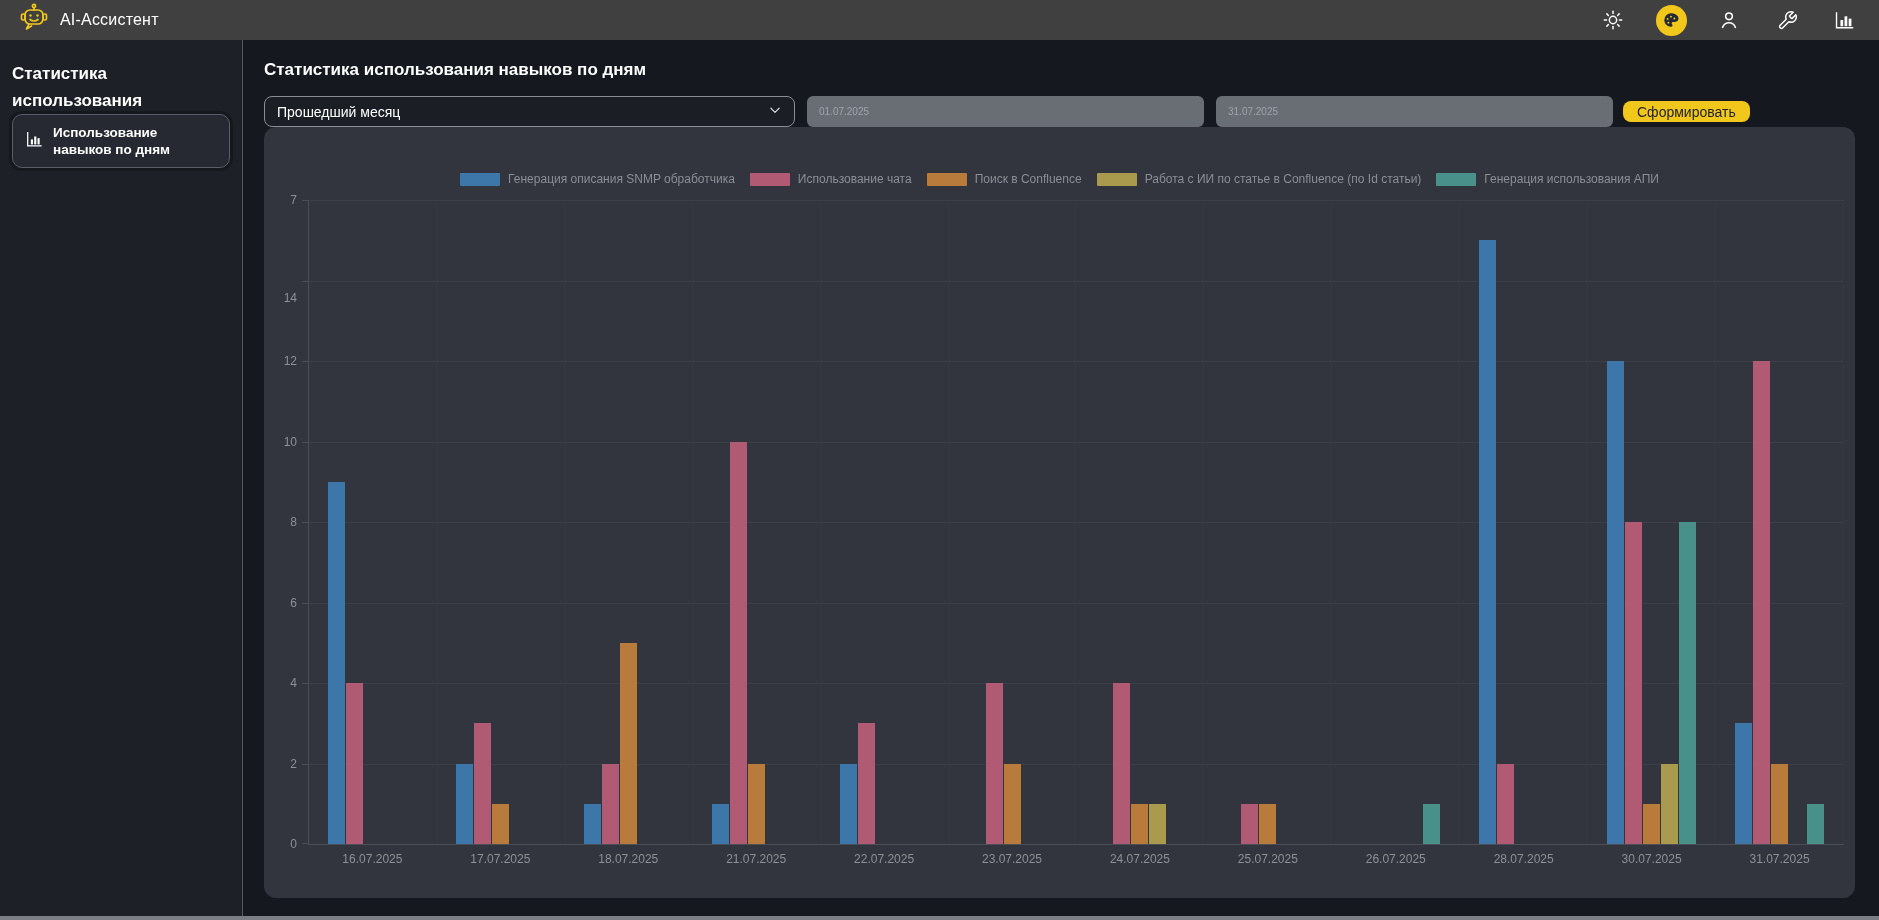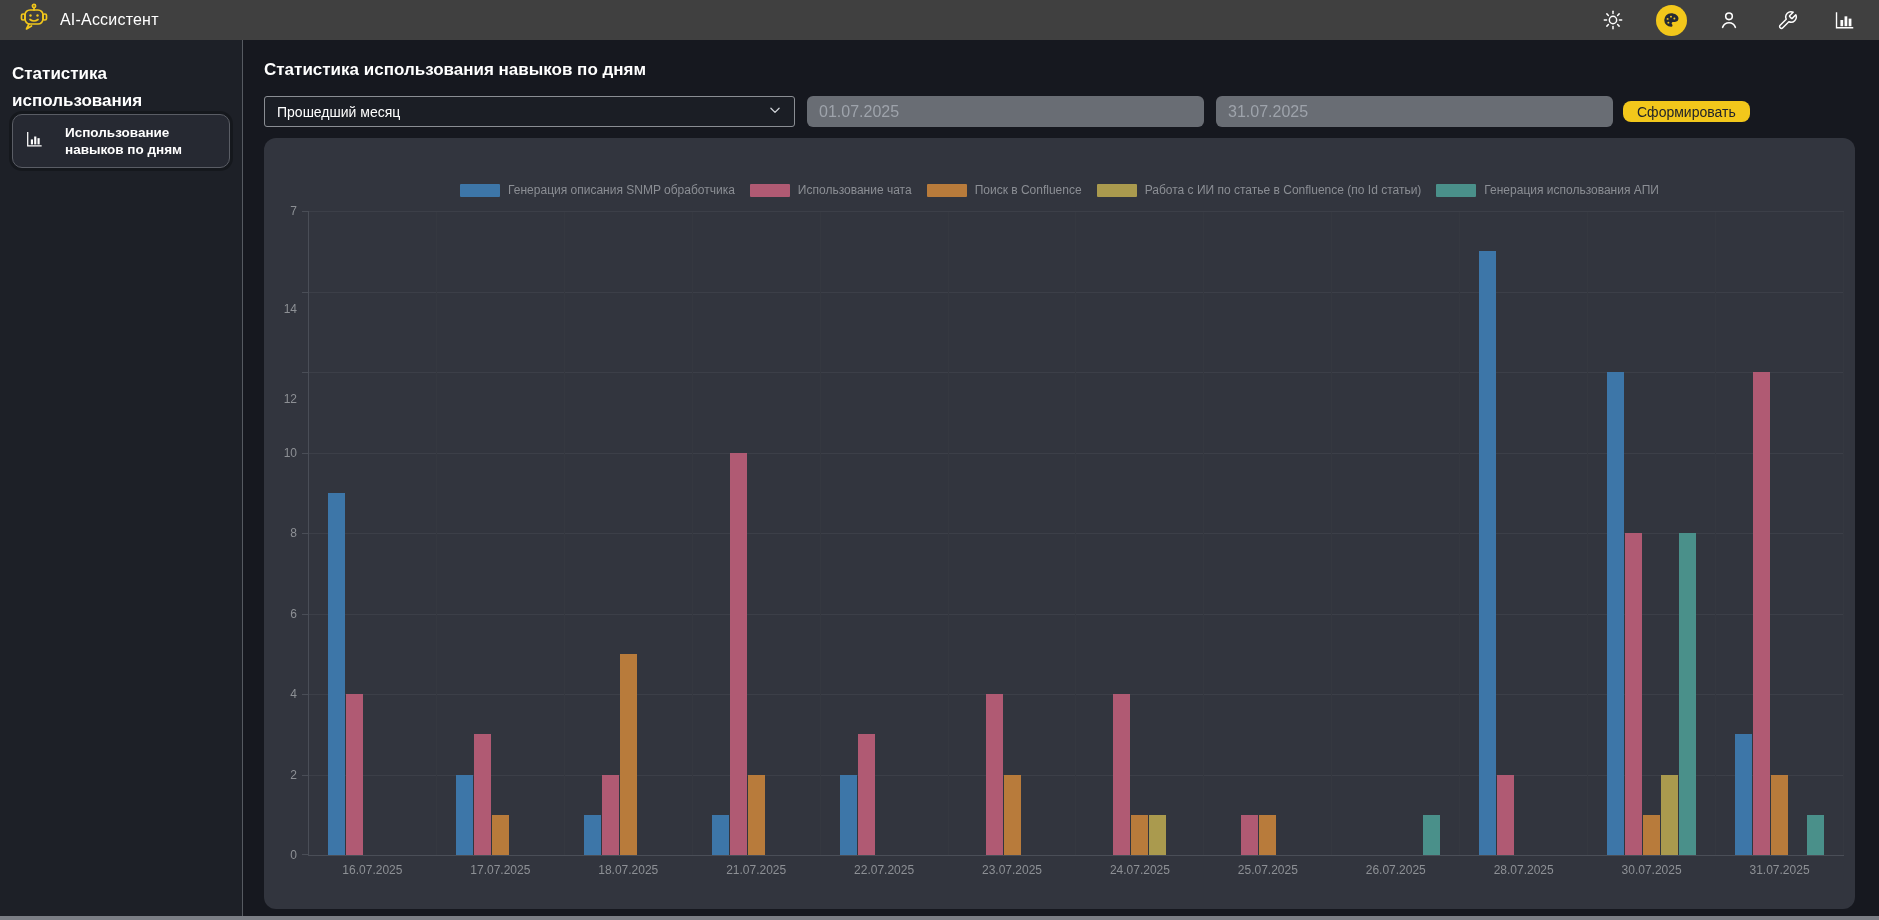--- a/index.html
+++ b/index.html
@@ -16,41 +16,41 @@
     justify-content:center; width:32px; height:32px; padding:0; }
   .hbtn svg { display:block; }
   .palette-circle { width:31px; height:31px; border-radius:50%; background:#f2c71b;
     display:flex; align-items:center; justify-content:center; }
 
   
   .content { display:flex; height:876px; }
   .sidebar { width:243px; background:#1d2027; border-right:1px solid #565a61;
     padding:20px 12px; flex-shrink:0; }
   .sidebar-title { font-size:17px; font-weight:bold; line-height:27px; }
-  .sidebar-item { display:flex; align-items:center; gap:20px; background:#262932;
+  .sidebar-item { display:flex; align-items:center; gap:8px; background:#262932;
     border:1px solid #5a5d65; border-radius:10px; padding:9px 12px; cursor:pointer;
     box-shadow:0 0 0 3px rgba(0,0,0,0.25); }
   .sidebar-item-label { font-size:13.5px; font-weight:bold; line-height:17px; }
 
   .main { flex:1; padding:20px 24px 0 21px; }
   .page-title { font-size:17px; font-weight:bold; margin-bottom:16px; }
 
   
   .controls { display:flex; align-items:center; gap:12px; }
-  .select-box { width:531px; height:31px; border:1px solid #8a8d93; border-radius:3px;
+  .select-box { width:531px; height:31px; border:1px solid #8a8d93; border-radius:8px;
     background:#1b1e25; display:flex; align-items:center; padding:12px 12px; cursor:pointer; }
   .select-value { font-size:14px; color:#fff; flex:1; }
   .date-input { width:397px; height:31px; border:none; border-radius:6px; background:#696d74;
-    color:#9ea3ab; font-size:16px; padding:0 12px; font-family:"Liberation Sans",sans-serif; }
+    color:#9ea3ab; font-size:10px; padding:0 12px; font-family:"Liberation Sans",sans-serif; }
   .submit-btn { height:21px; margin-left:-2px; background:#f2c71b; color:#20232a; border:none;
     border-radius:8px; font-size:14px; padding:0 14px; cursor:pointer;
     font-family:"Liberation Sans",sans-serif; }
 
   
-  .chart-card { margin-top:11px; width:1591px; height:771px; background:#32353e;
+  .chart-card { width:1591px; height:771px; background:#32353e;
     border-radius:12px; padding-top:45px; }
   .legend { display:flex; justify-content:center; align-items:center; gap:15px; height:14px; }
   .legend-item { display:flex; align-items:center; gap:8px; cursor:pointer; }
   .legend-swatch { width:40px; height:13px; border-radius:1px; }
   .legend-label { font-size:12px; color:#8b8e94; }
 
   .plot-wrap { margin:15px 11px 0 44px; position:relative; }
   .plot { position:relative; height:644px;
     border-left:1px solid #4a4e57; border-bottom:1px solid #4a4e57; }
   .gridline { position:absolute; left:0; right:0; height:1px; background:#3c3f48; }
@@ -205,21 +205,21 @@
             <div class="ytick" style="bottom: 240.5px;"></div>
             <div class="ylabel" style="bottom: 241.5px; transform: translateY(50%);">6</div>
             <div class="gridline" style="bottom: 321px;"></div>
             <div class="ytick" style="bottom: 321px;"></div>
             <div class="ylabel" style="bottom: 322px; transform: translateY(50%);">8</div>
             <div class="gridline" style="bottom: 401.5px;"></div>
             <div class="ytick" style="bottom: 401.5px;"></div>
             <div class="ylabel" style="bottom: 402.5px; transform: translateY(50%);">10</div>
             <div class="gridline" style="bottom: 482px;"></div>
             <div class="ytick" style="bottom: 482px;"></div>
-            <div class="ylabel" style="bottom: 456px; transform: translateY(50%);">12</div>
+            <div class="ylabel" style="bottom: 483px; transform: translateY(50%);">12</div>
             <div class="gridline" style="bottom: 562.5px;"></div>
             <div class="ytick" style="bottom: 562.5px;"></div>
             <div class="ylabel" style="bottom: 546px; transform: translateY(50%);">14</div>
             <div class="gridline" style="bottom: 643px;"></div>
             <div class="ytick" style="bottom: 643px;"></div>
             <div class="ylabel" style="bottom: 644px; transform: translateY(50%);">7</div>
             <div class="cells">
               <div class="cell">
                 <div class="bars">
                   <div class="slot">

